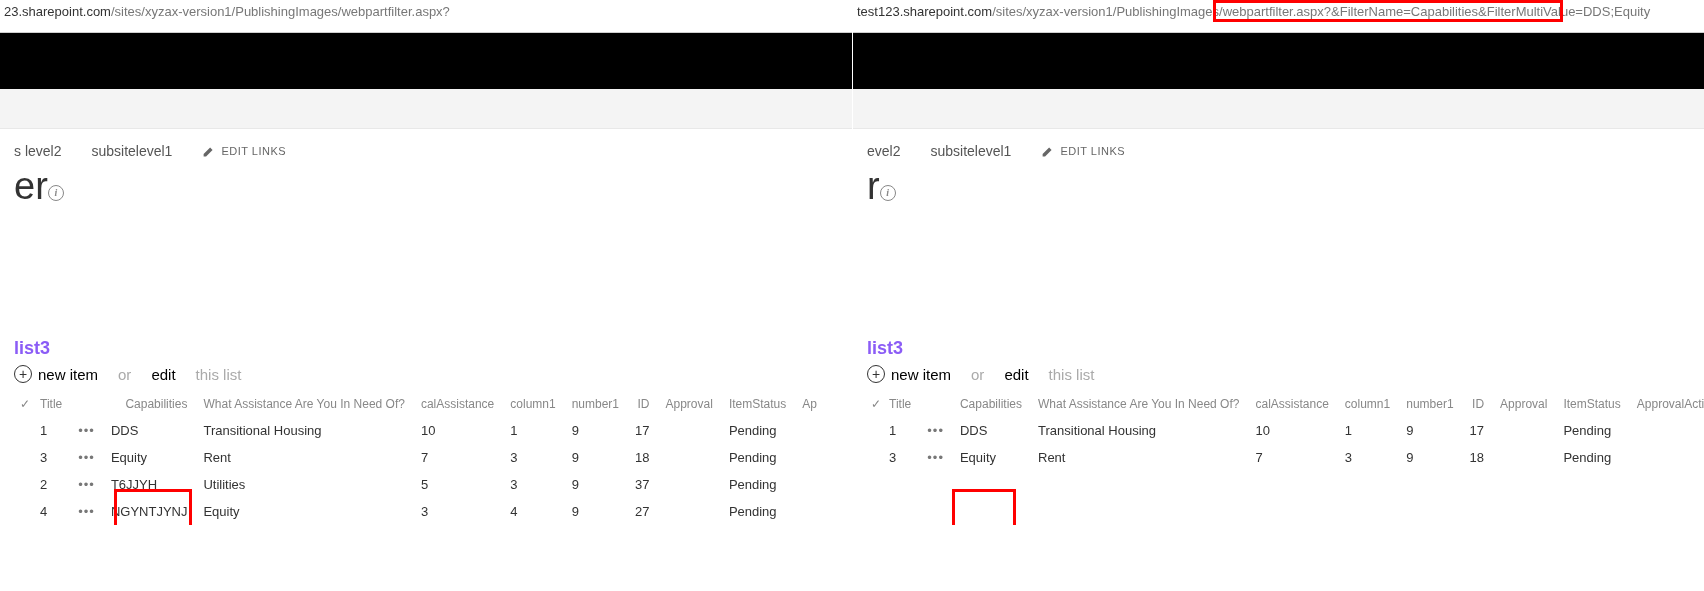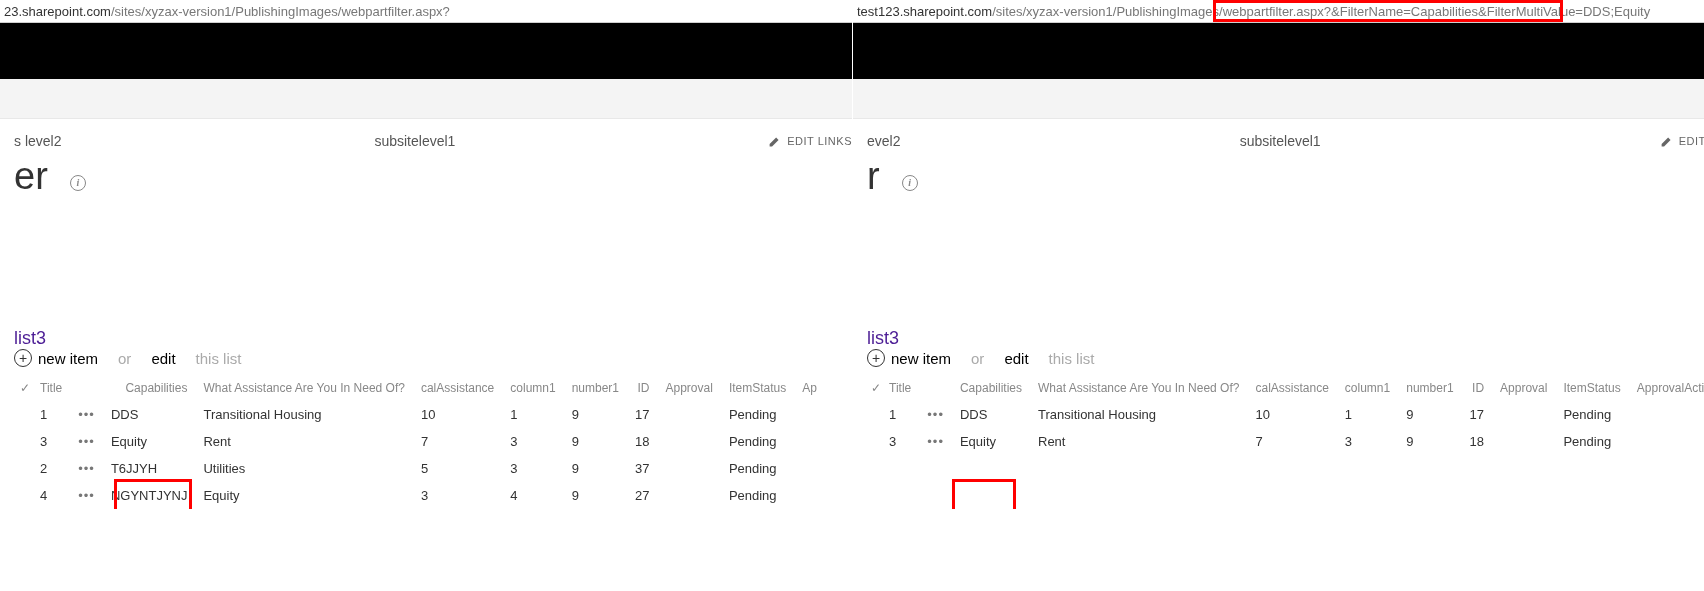--- a/index.html
+++ b/index.html
@@ -16,21 +16,21 @@
     width: 1704px;
   }
   .panel {
     flex: 0 0 50%;
     position: relative;
   }
   .panel-right { border-left: 1px solid #fff; }
 
   
   .addr {
-    height: 23px;
+    height: 33px;
     line-height: 23px;
     background: #fff;
     border-bottom: 1px solid #cfcfcf;
     font-size: 13px;
     color: #555;
     padding: 0 4px;
     white-space: nowrap;
     overflow: hidden;
     position: relative;
   }
@@ -53,46 +53,45 @@
   .greygap { height: 40px; background:#f4f4f4; border-bottom:1px solid #e8e8e8;}
 
   
   .topnav {
     display: flex;
     align-items: center;
     gap: 30px;
     padding: 14px 0 6px 0;
     font-size: 14px;
     color: #555;
-    justify-content: space-between;
   }
   .topnav .crumb { color:#555; }
   .editlinks { display:flex; align-items:center; color:#666; font-size:11px; letter-spacing:0.5px;}
   .editlinks svg { margin-right:6px; }
 
   
   .titlefrag {
     font-size: 38px;
     font-weight: 200;
     color: #333;
     padding: 0 0 10px 0;
     display:flex;
     align-items:center;
-    gap:22px;
+    gap:0;
   }
   .titlefrag .info {
     width:16px;height:16px;border:1px solid #888;border-radius:50%;
     display:inline-flex;align-items:center;justify-content:center;
     font-size:10px;color:#888;font-family:Georgia,serif;font-style:italic;font-weight:bold;
     position:relative; top:6px;
   }
   .space { height:120px; }
 
   
-  .listname { font-size:18px; color:#4c1d95; font-weight:400; }
+  .listname { font-size:18px; color:#8b5cf6; font-weight:700; margin-bottom:6px;}
 
   
   .newitem { display:flex; align-items:center; font-size:15px; margin-bottom:10px;}
   .plus {
     width:18px;height:18px;border:1.5px solid #333;border-radius:50%;
     display:inline-flex;align-items:center;justify-content:center;
     font-size:14px;line-height:1;margin-right:6px;color:#333;
   }
   .ni-dark{color:#000000;}
   .ni-grey{color:#aaa; margin:0 20px;}

